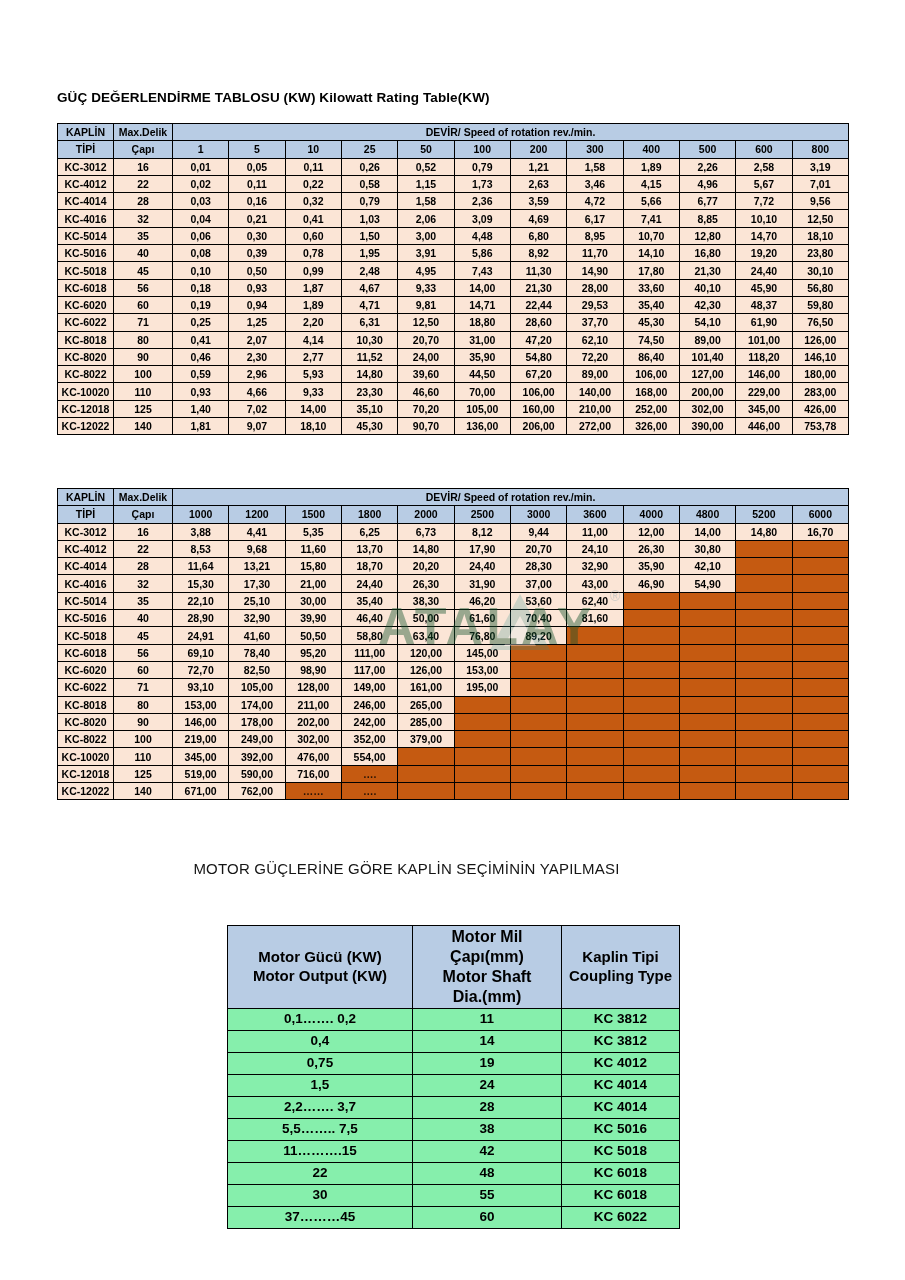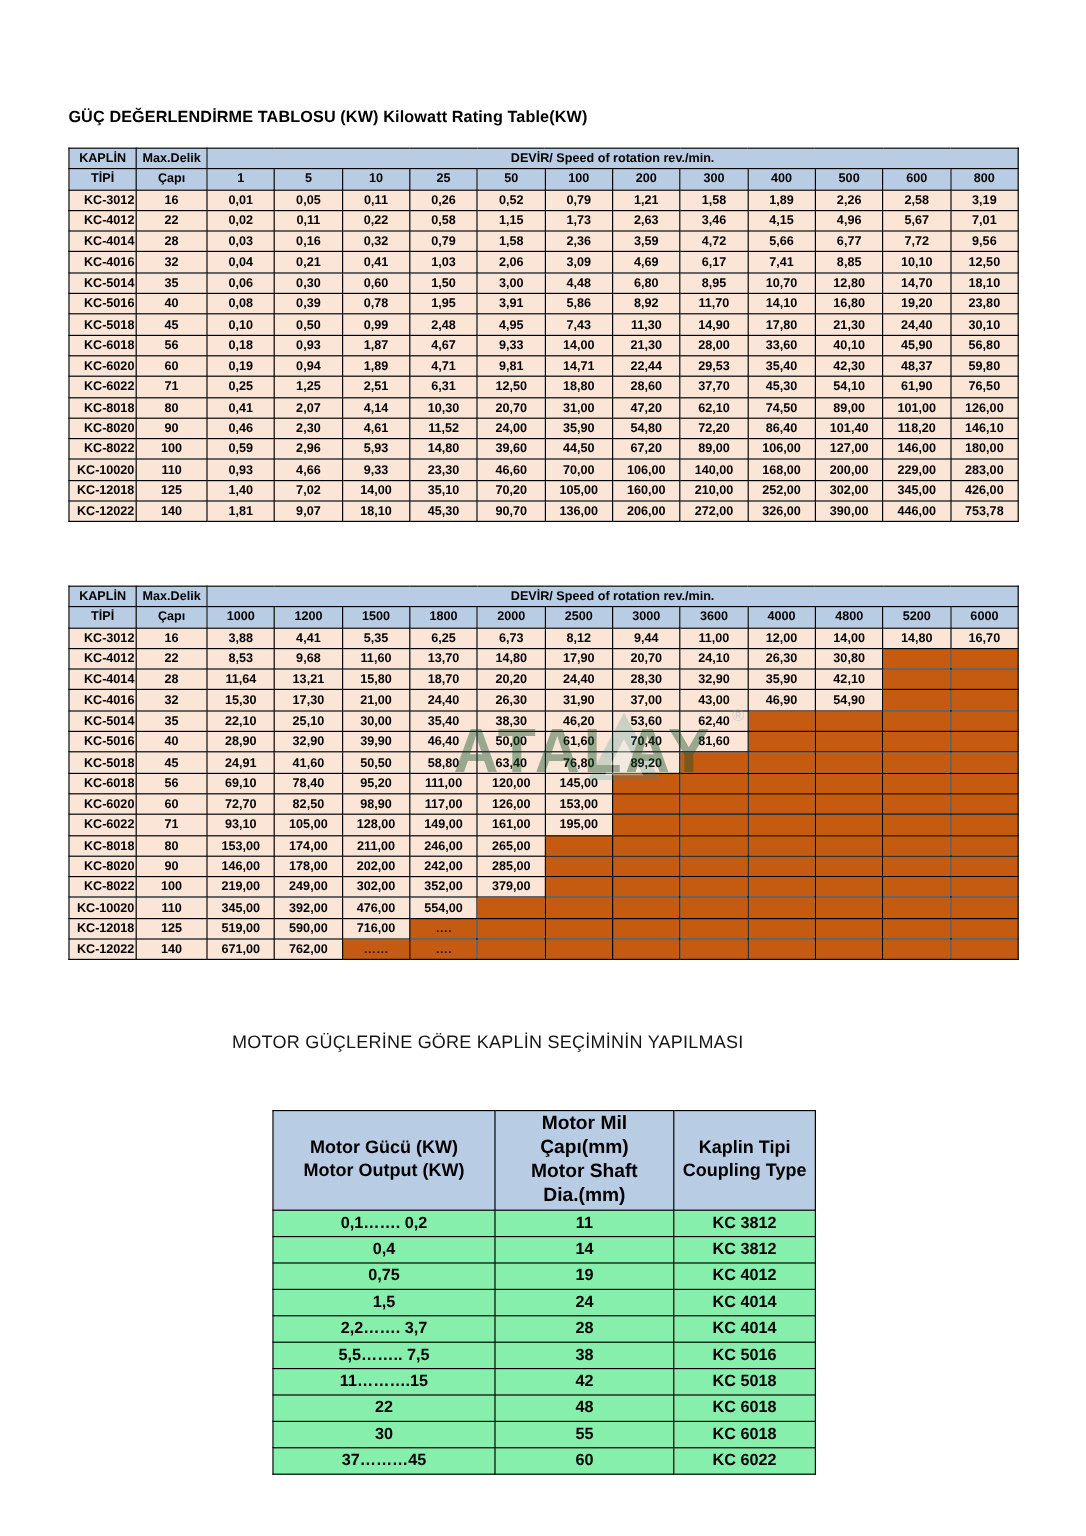--- a/index.html
+++ b/index.html
@@ -19,21 +19,21 @@
     padding-left:36px;
   }
   #table1{top:123px;}
   #table2{top:488px;}
   table.rating td{
     border:1px solid #000;background:#fbe5d6;
     font-size:10.5px;font-weight:bold;text-align:center;vertical-align:middle;
     height:16.3px;padding:0 1px;overflow:hidden;white-space:nowrap;
   }
   table.rating tr.h td{background:#b8cce4;}
-  table.rating td.rowlabel{text-align:right;}
+  table.rating td.rowlabel{text-align:center;}
   table.rating td.orange{background:#c55a11;color:#2b1405;}
   
   .watermark{
     position:absolute;left:378px;top:588px;width:310px;height:100px;
     pointer-events:none;z-index:5;opacity:.42;
   }
   .wm-text{
     font-size:52px;font-weight:bold;color:#14532d;letter-spacing:3px;
     position:absolute;left:0;top:8px;white-space:nowrap;
   }
@@ -254,21 +254,21 @@
         <td>35,40</td>
         <td>42,30</td>
         <td>48,37</td>
         <td>59,80</td>
       </tr>
       <tr>
         <td class="rowlabel">KC-6022</td>
         <td>71</td>
         <td>0,25</td>
         <td>1,25</td>
-        <td>2,51</td>
+        <td>2,20</td>
         <td>6,31</td>
         <td>12,50</td>
         <td>18,80</td>
         <td>28,60</td>
         <td>37,70</td>
         <td>45,30</td>
         <td>54,10</td>
         <td>61,90</td>
         <td>76,50</td>
       </tr>
@@ -286,21 +286,21 @@
         <td>74,50</td>
         <td>89,00</td>
         <td>101,00</td>
         <td>126,00</td>
       </tr>
       <tr>
         <td class="rowlabel">KC-8020</td>
         <td>90</td>
         <td>0,46</td>
         <td>2,30</td>
-        <td>4,61</td>
+        <td>2,77</td>
         <td>11,52</td>
         <td>24,00</td>
         <td>35,90</td>
         <td>54,80</td>
         <td>72,20</td>
         <td>86,40</td>
         <td>101,40</td>
         <td>118,20</td>
         <td>146,10</td>
       </tr>

